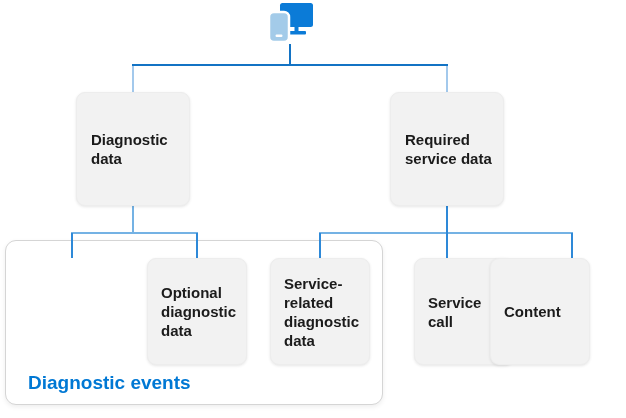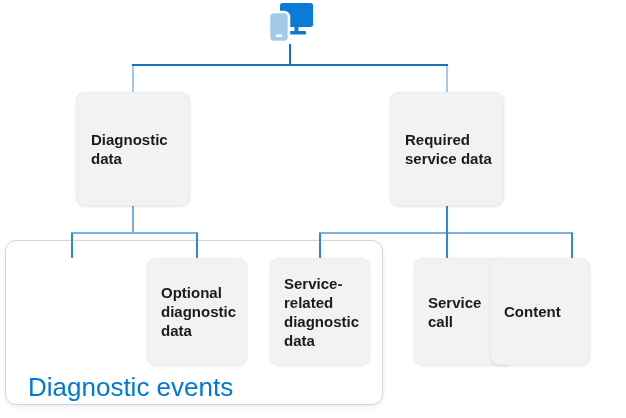--- a/index.html
+++ b/index.html
@@ -45,22 +45,22 @@
     width: 378px; height: 165px;
     background: #ffffff;
     border: 1.5px solid #d5d5d5;
     border-radius: 11px;
     box-sizing: border-box;
     box-shadow: 0 2px 5px rgba(0,0,0,0.07);
   }
   .group-label {
     position: absolute;
     left: 28px; top: 372px;
-    font-size: 26px;
-    font-weight: 400;
+    font-size: 19px;
+    font-weight: 700;
     color: #0078d4;
   }
   .root-icon { position: absolute; left: 262px; top: 2px; }
 </style>
 </head>
 <body>
 
 <div class="canvas">
 
   <div class="group-box"></div>

